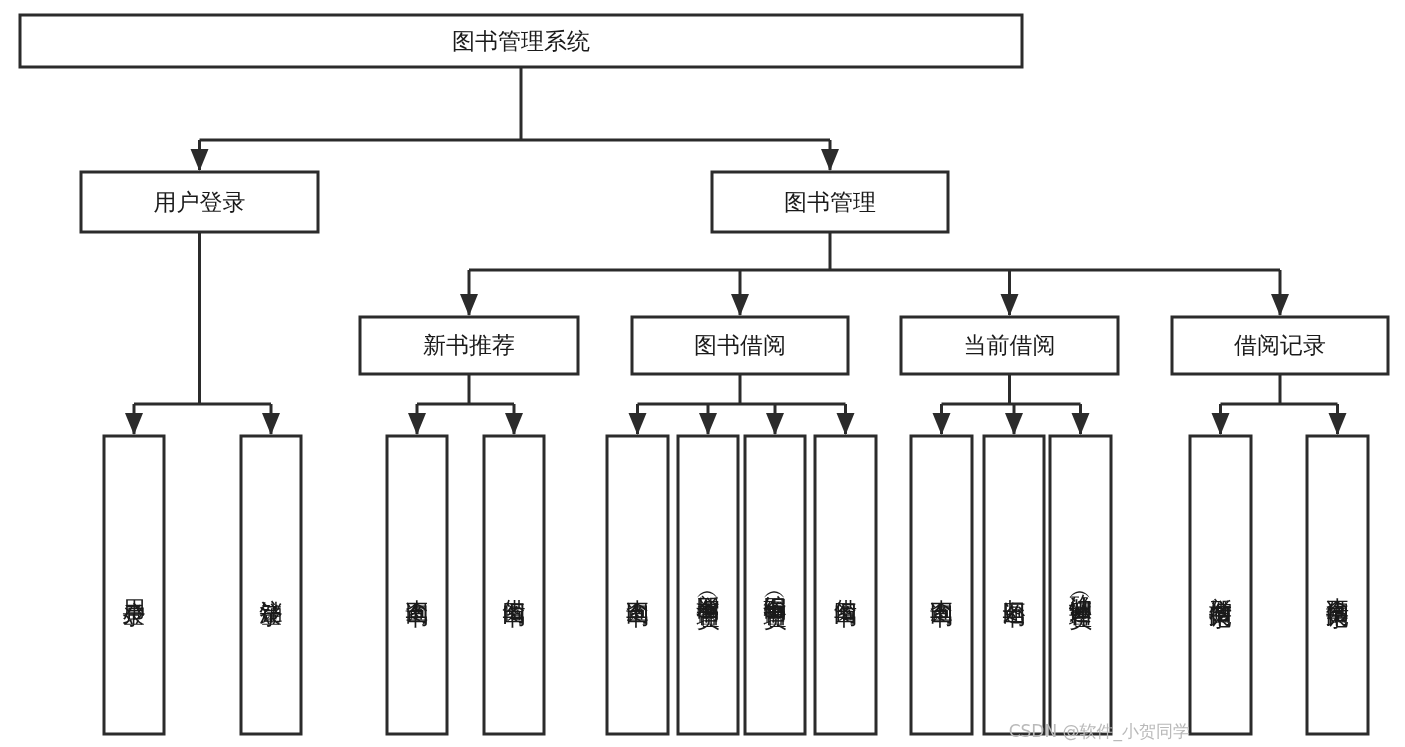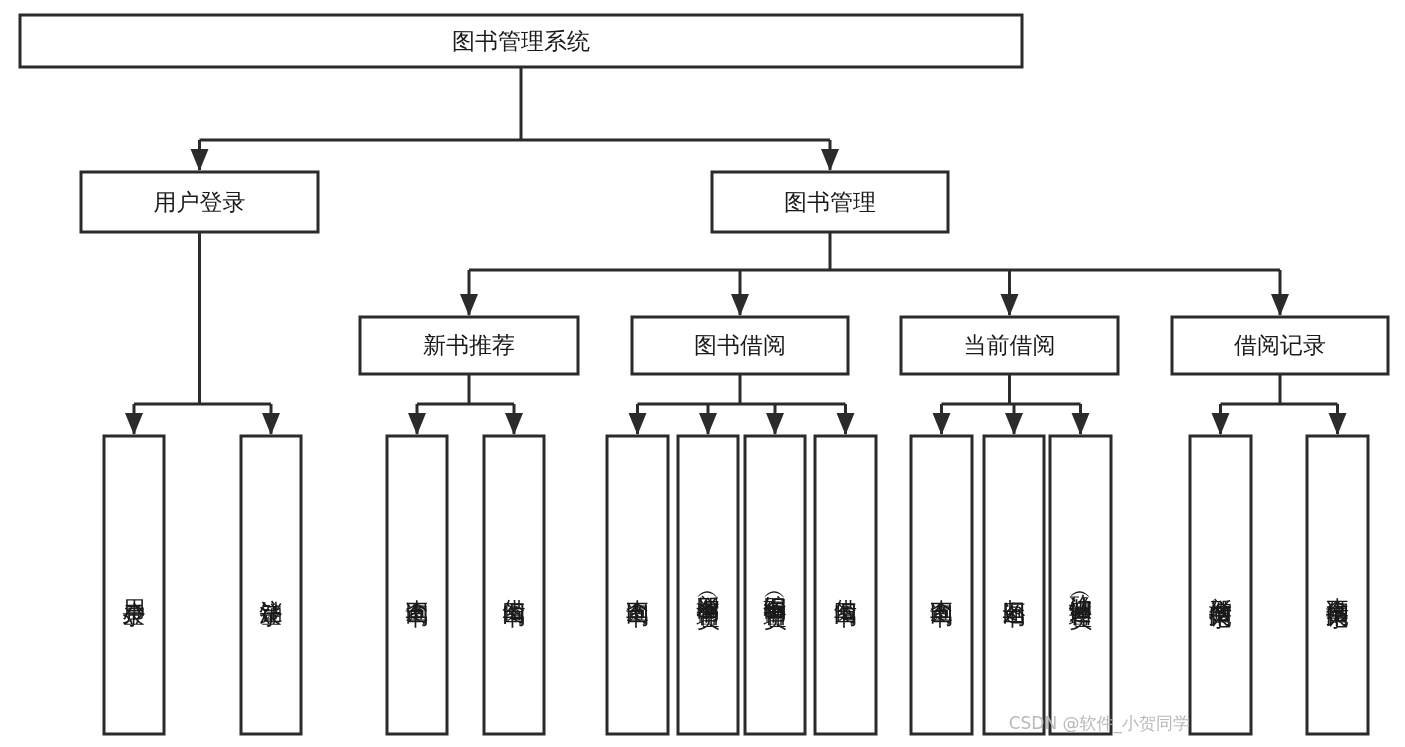--- a/index.html
+++ b/index.html
@@ -40,21 +40,21 @@
     font-size:23px;
     line-height:1.08;
     letter-spacing:2px;
     color:#1a1a1a;
     white-space:nowrap;
     pointer-events:none;
   }
   .watermark{
     position:absolute;
     right:10px;
-    bottom:12px;
+    bottom:4px;
     font-family:"DejaVu Sans","Liberation Sans",sans-serif;
     font-size:17px;
     color:#b9b9b9;
     white-space:nowrap;
     pointer-events:none;
   }
 </style>
 </head>
 <body>
 

